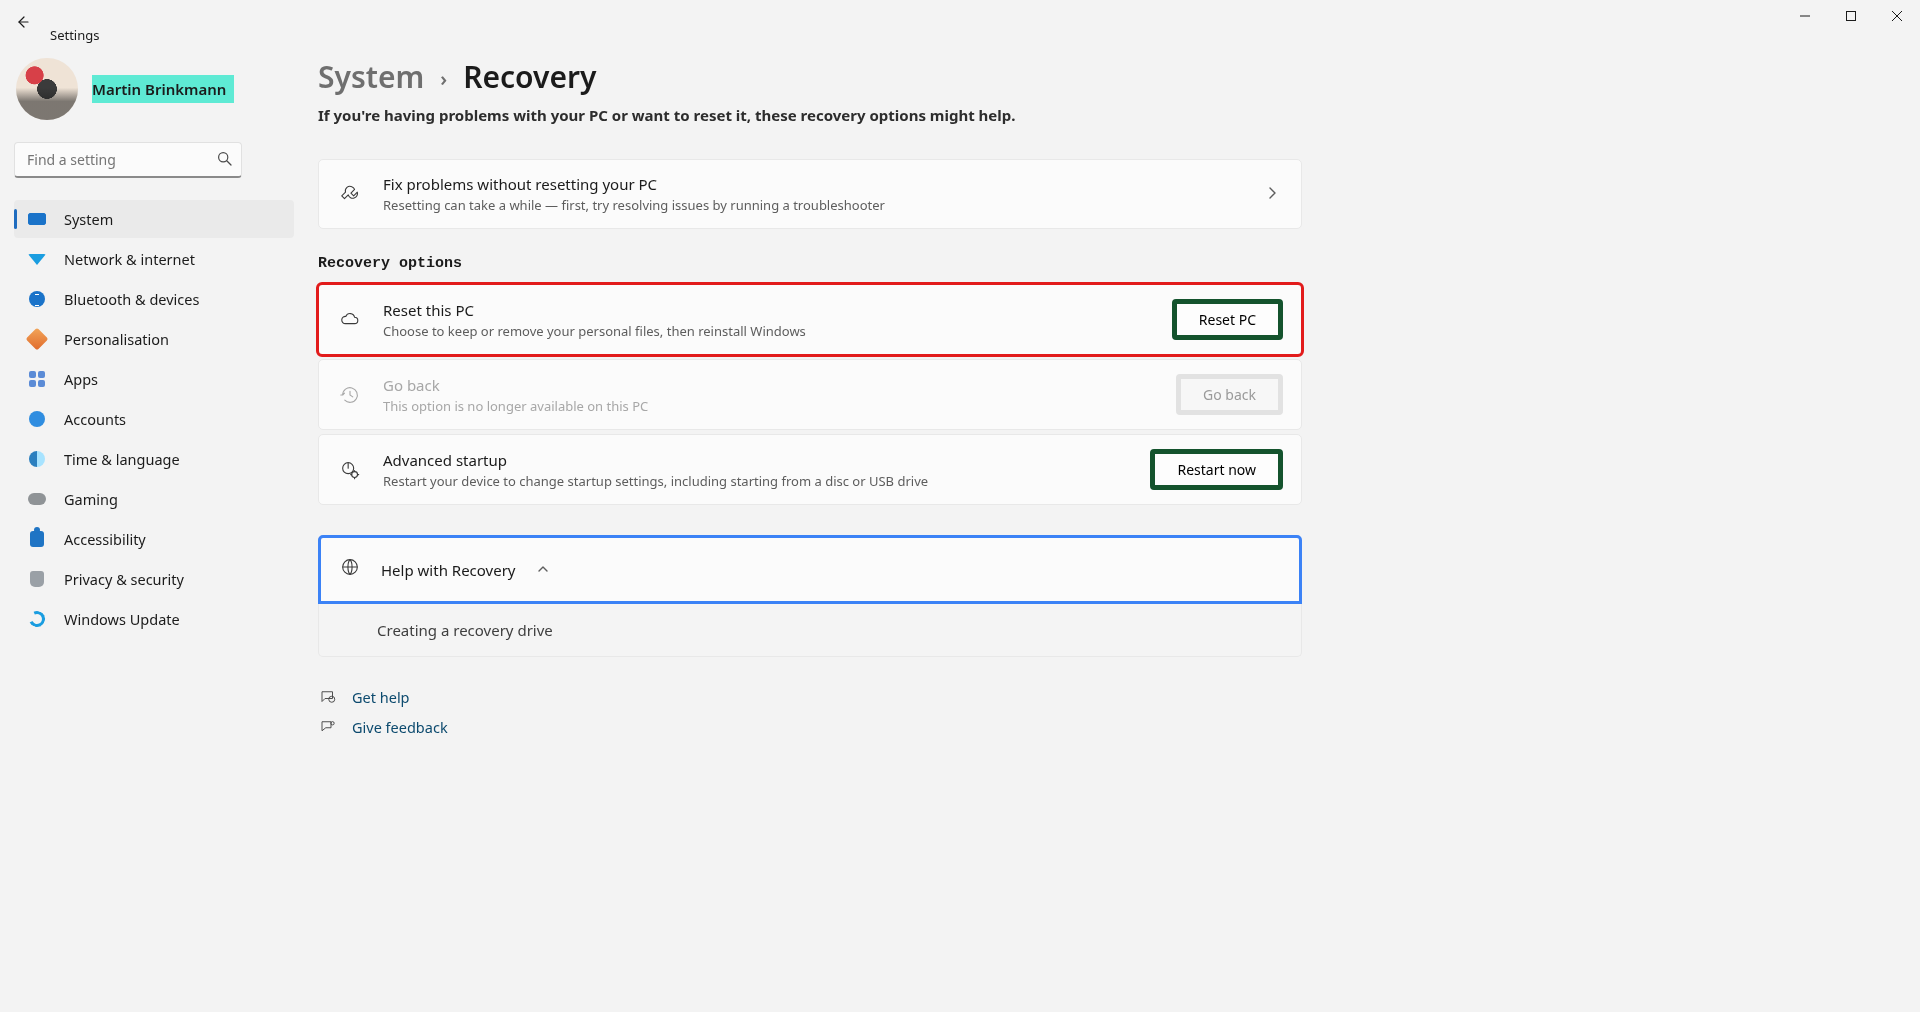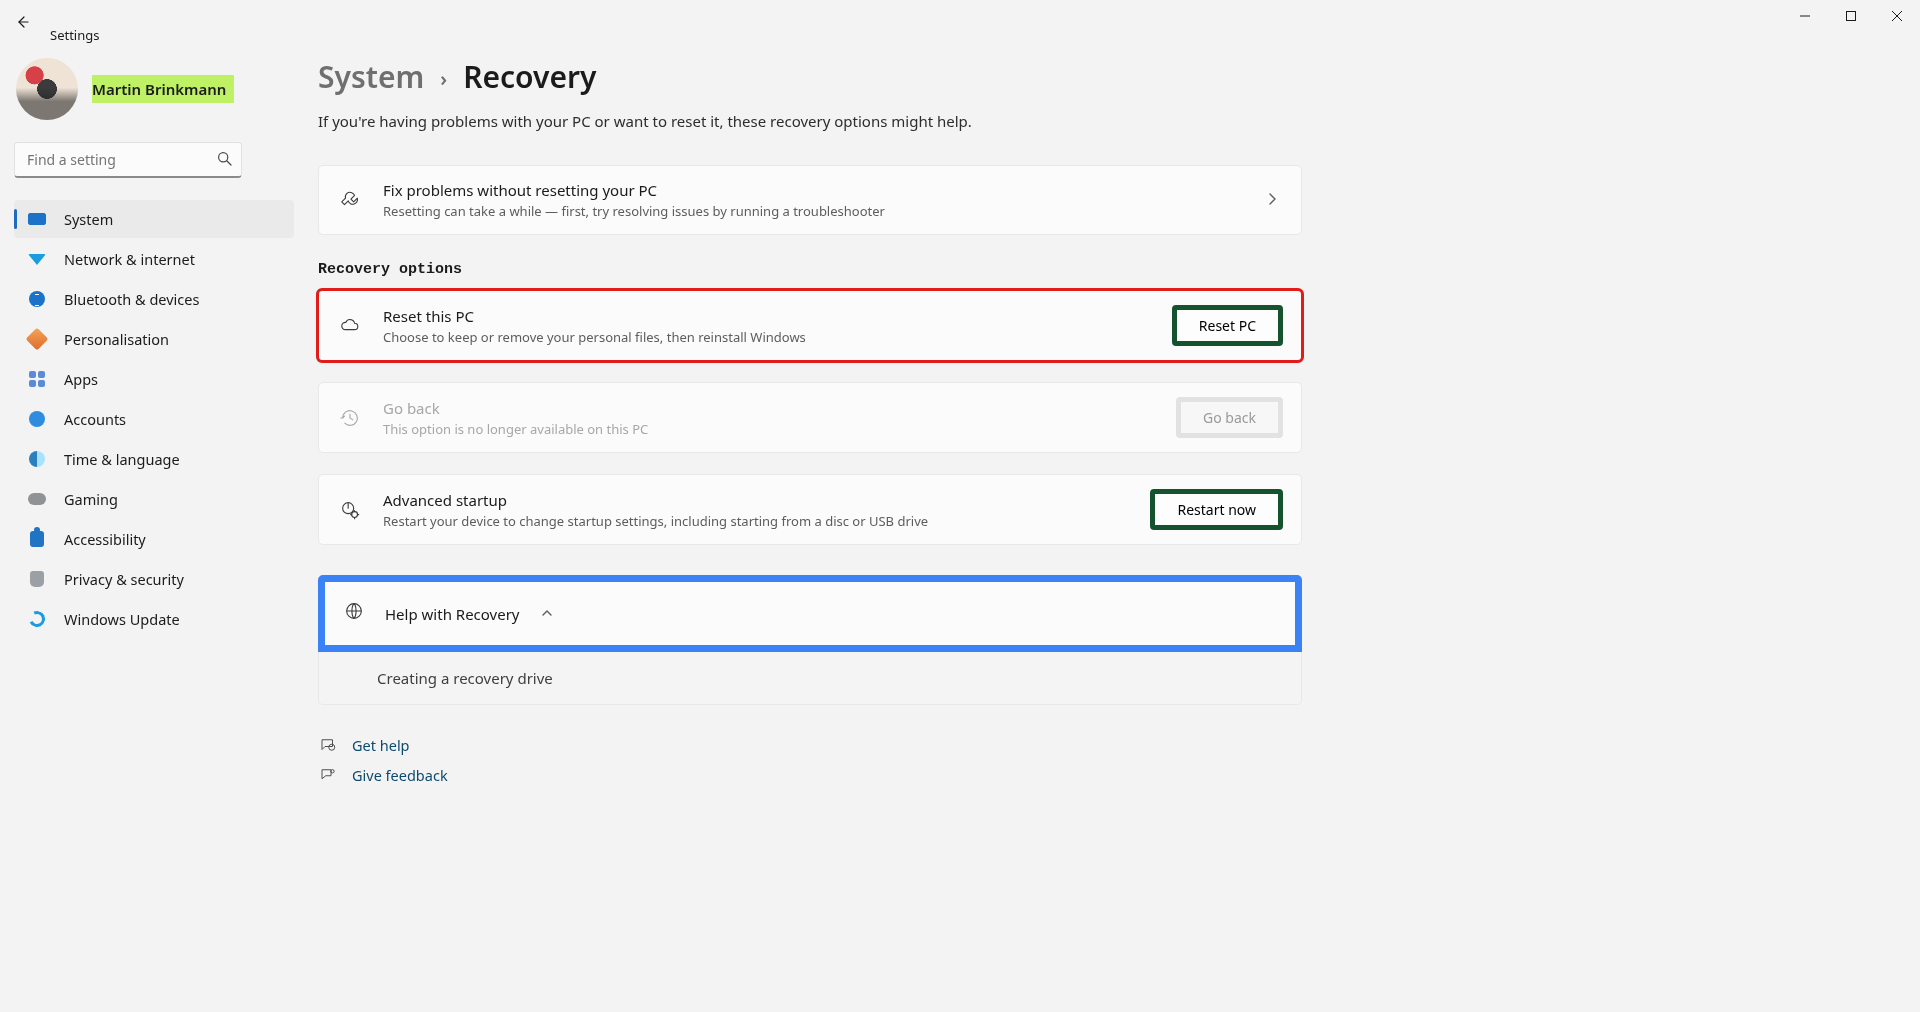--- a/index.html
+++ b/index.html
@@ -11,21 +11,21 @@
 .titlebar .title { font-size: 13px; margin-left: 6px; }
 .win-controls { position: absolute; right: 0; top: 0; height: 32px; display: flex; }
 .win-controls .wc { width: 46px; height: 32px; display:flex; align-items:center; justify-content:center; }
 .win-controls svg { stroke:#1b1b1b; }
 
 
 .sidebar { position: absolute; left: 14px; top: 52px; width: 280px; }
 .profile { display:flex; align-items:center; gap:14px; padding: 6px 6px 18px 2px; }
 .avatar { width:62px; height:62px; border-radius:50%; background: radial-gradient(circle at 30% 28%, #d74048 0 14%, transparent 15%), radial-gradient(circle at 50% 50%, #3b3b3b 0 22%, transparent 23%), #efe3d6; position:relative; overflow:hidden; }
 .avatar::after { content:""; position:absolute; inset:0; background: linear-gradient(180deg, transparent 48%, rgba(30,30,30,.55) 70%); }
-.profile-name { font-size:15px; font-weight:600; background:#bef264; padding:4px 8px 4px 0; }
+.profile-name { font-size:15px; font-weight:600; background:#5eead4; padding:4px 8px 4px 0; }
 
 .search { position:relative; width:228px; height:36px; margin: 4px 0 22px 0; }
 .search input { width:100%; height:100%; border:1px solid #e1e1e1; border-bottom:2px solid #8a8a8a; border-radius:4px; background:#fbfbfb; padding:0 36px 0 12px; font-size:14px; outline:none; }
 .search .sicon { position:absolute; right:10px; top:50%; transform:translateY(-50%); color:#4a4a4a; }
 
 .nav { display:flex; flex-direction:column; gap:2px; }
 .nav-item { position:relative; display:flex; align-items:center; gap:18px; height:38px; padding:0 12px 0 14px; border-radius:4px; font-size:14.5px; cursor:default; }
 .nav-item.active { background:#eaeaea; }
 .nav-item.active::before { content:""; position:absolute; left:0; top:9px; bottom:9px; width:3px; border-radius:2px; background:#1f6cbf; }
 .nav-item .ni-icon { width:18px; height:18px; display:flex; align-items:center; justify-content:center; }
@@ -44,38 +44,38 @@
 .ic-accs{width:14px;height:16px;background:#1f74c4;border-radius:3px;position:relative;}
 .ic-accs::before{content:"";position:absolute;left:4px;top:-4px;width:6px;height:6px;border-radius:50%;background:#1f74c4;}
 .ic-priv{width:14px;height:16px;background:#9aa0a6;border-radius:3px 3px 5px 5px;}
 .ic-upd{width:16px;height:16px;border-radius:50%;border:3px solid #1a9de0;border-left-color:transparent;transform:rotate(20deg);}
 
 
 .main { position:absolute; left:318px; top:56px; right:60px; }
 .breadcrumb { display:flex; align-items:baseline; gap:16px; font-size:30px; font-weight:600; }
 .breadcrumb .bc1 { color:#6f6f6f; font-weight:600; }
 .breadcrumb .chev { color:#6f6f6f; font-size:20px; position:relative; top:-2px;}
-.subhead { margin-top:14px; font-size:15px; color:#2d2d2d; }
+.subhead { margin-top:8px; font-size:15px; color:#2d2d2d;font-weight:bold; }
 
 .card { background:#fbfbfb; border:1px solid #e8e8e8; border-radius:5px; display:flex; align-items:center; padding:14px 18px; gap:20px; }
 .card .lead-icon { width:26px; display:flex; align-items:center; justify-content:center; color:#3a3a3a; }
 .card .body { flex:1; display:flex; flex-direction:column; gap:2px; }
 .card .body .t { font-size:15px; }
 .card .body .d { font-size:13px; color:#5d5d5d; }
 .card .action-chevron { color:#5d5d5d; padding-right:4px; }
 .card .btn { background:#fdfdfd; border:5px solid #14532d; border-radius:4px; padding:6px 22px; font-size:14px; }
 .card.disabled .t, .card.disabled .d, .card.disabled .lead-icon { color:#a7a7a7; }
 .card.disabled .btn { color:#9a9a9a; border-color:#e2e2e2; background:#f7f7f7; }
 
 .section-label { font-size:15px; font-weight:600; margin:26px 0 12px 0;font-family:Liberation Mono, monospace; }
-.stack { display:flex; flex-direction:column; gap:21px; width:984px; }
+.stack { display:flex; flex-direction:column; gap:4px; width:984px; }
 
 .highlight { outline:3px solid #e21b1b; outline-offset:-1px; border-radius:4px; }
 
-.help-card { background:#fbfbfb; border:7px solid #3b82f6; border-radius:5px 5px 0 0; display:flex; align-items:center; padding:18px 18px; gap:20px; }
+.help-card { background:#fbfbfb; border:3px solid #3b82f6; border-radius:5px 5px 0 0; display:flex; align-items:center; padding:18px 18px; gap:20px; }
 .help-sub { background:#f4f4f4; border:1px solid #e8e8e8; border-top:none; border-radius:0 0 5px 5px; padding:16px 18px 16px 58px; font-size:15px; color:#3f3f3f; }
 
 .footer-links { margin-top:30px; display:flex; flex-direction:column; gap:10px; font-size:14.5px; color:#0c4a6e; }
 .footer-links .fl { display:flex; align-items:center; gap:14px; }
 .fl .fi { width:20px; display:flex; justify-content:center; color:#4a4a4a;}
 
 
 .block-first { margin-top:34px; width:984px; }
 </style>
 </head>

